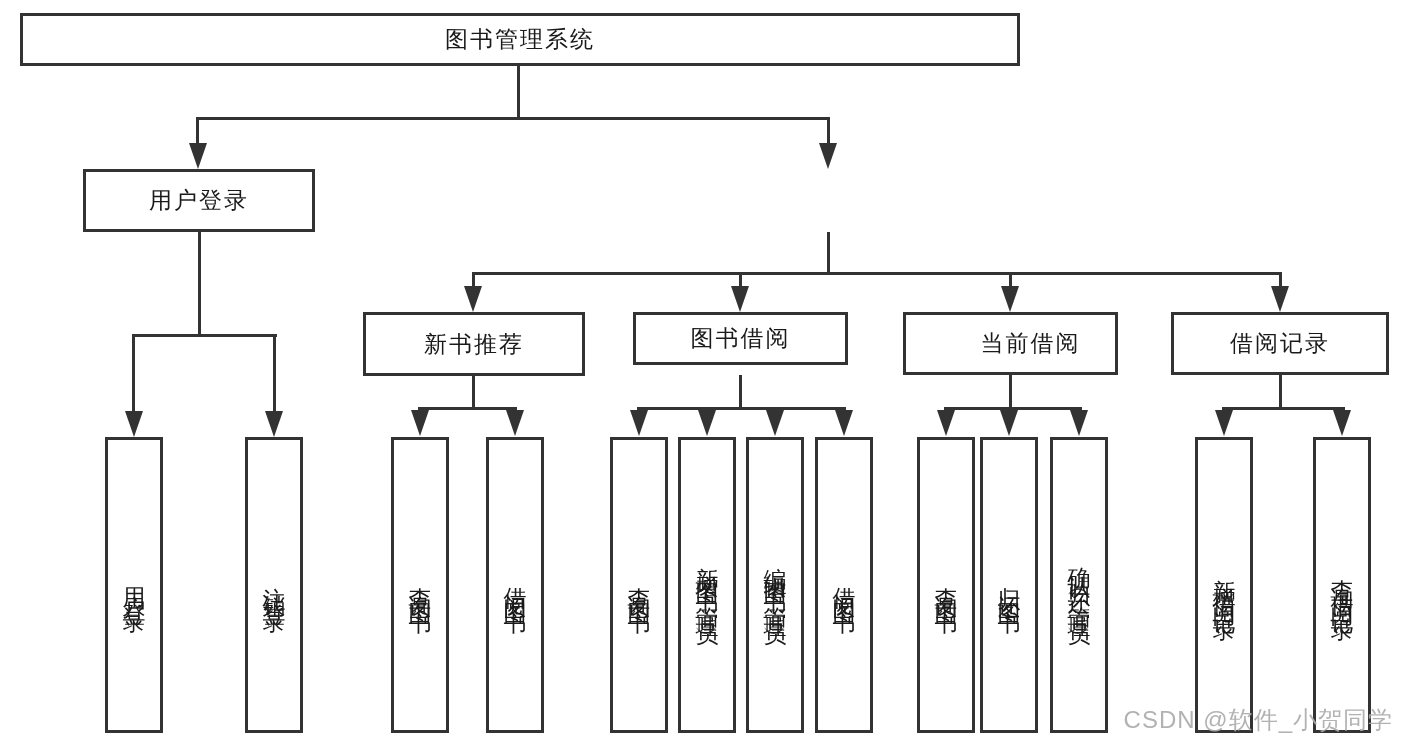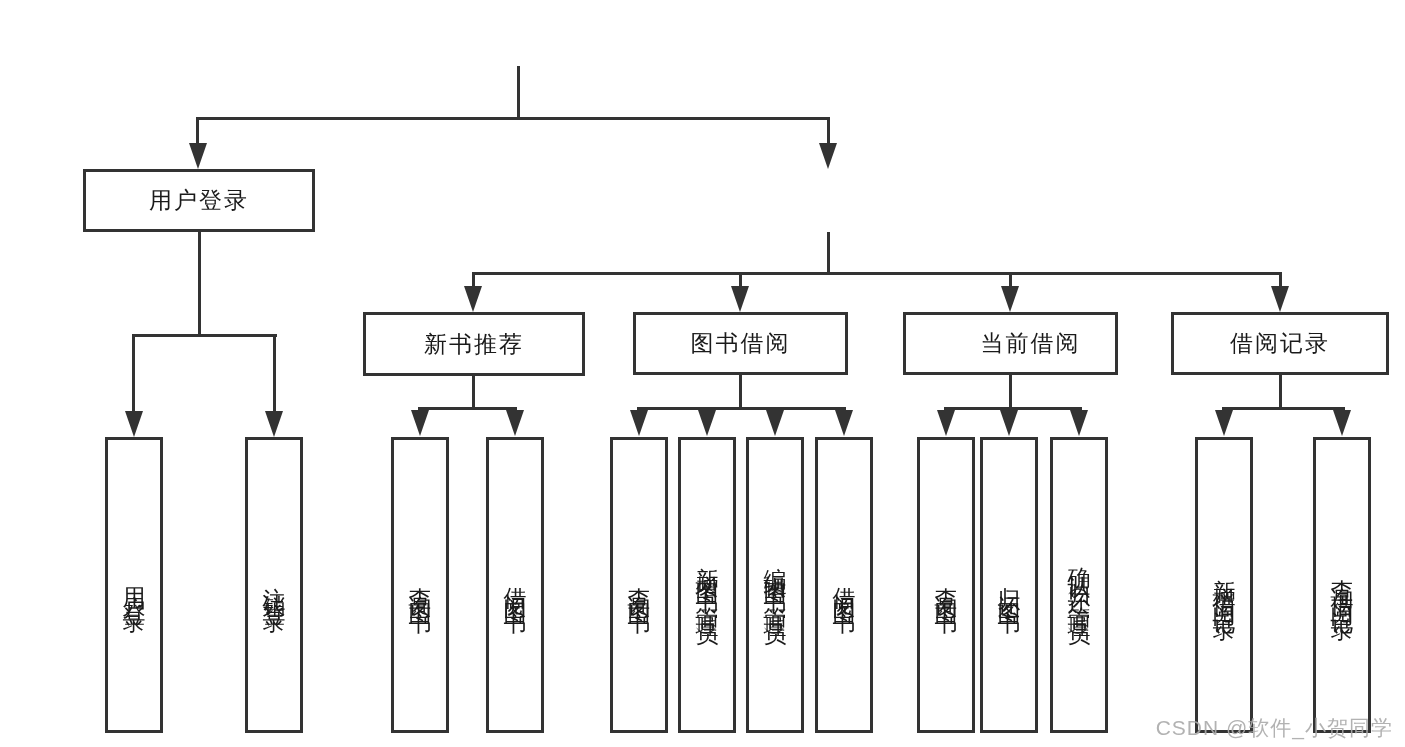--- a/index.html
+++ b/index.html
@@ -42,33 +42,36 @@
     position: absolute;
     width: 0;
     height: 0;
     border-left: 9px solid transparent;
     border-right: 9px solid transparent;
     border-top: 26px solid #333333;
   }
   .watermark {
     position: absolute;
     right: 12px;
-    bottom: 5px;
-    font-size: 21px;
+    bottom: 11px;
+    font-size: 24px;
     color: rgba(171,171,171,0.92);
     letter-spacing: 1px;
     white-space: nowrap;
     z-index: 10;
   }
 </style>
 </head>
 <body>
 
 <div id="canvas">
 
+  <div class="box" style="left:20px; top:13px; width:1000px; height:53px;">
+    <span class="hlabel">图书管理系统</span>
+  </div>
 
   <div class="line" style="left:517px; top:66px; width:3px; height:52px;"></div>
   <div class="line" style="left:196px; top:117px; width:634px; height:3px;"></div>
   <div class="line" style="left:196px; top:117px; width:3px; height:28px;"></div>
   <div class="line" style="left:827px; top:117px; width:3px; height:28px;"></div>
   <div class="arrow" style="left:189px; top:143px;"></div>
   <div class="arrow" style="left:819px; top:143px;"></div>
 
   <div class="box" style="left:83px; top:169px; width:232px; height:63px;">
     <span class="hlabel">用户登录</span>
@@ -88,21 +91,21 @@
   <div class="line" style="left:1009px; top:272px; width:3px; height:16px;"></div>
   <div class="line" style="left:1279px; top:272px; width:3px; height:16px;"></div>
   <div class="arrow" style="left:464px; top:286px;"></div>
   <div class="arrow" style="left:731px; top:286px;"></div>
   <div class="arrow" style="left:1001px; top:286px;"></div>
   <div class="arrow" style="left:1271px; top:286px;"></div>
 
   <div class="box" style="left:363px; top:312px; width:222px; height:64px;">
     <span class="hlabel">新书推荐</span>
   </div>
-  <div class="box" style="left:633px; top:312px; width:215px; height:63px;">
+  <div class="box" style="left:633px; top:312px; width:215px; height:53px;">
     <span class="hlabel">图书借阅</span>
   </div>
   <div class="box" style="left:903px; top:312px; width:215px; height:63px;padding-left:40px;">
     <span class="hlabel">当前借阅</span>
   </div>
   <div class="box" style="left:1171px; top:312px; width:218px; height:63px;">
     <span class="hlabel">借阅记录</span>
   </div>
 
   <div class="line" style="left:472px; top:375px; width:3px; height:34px;"></div>

